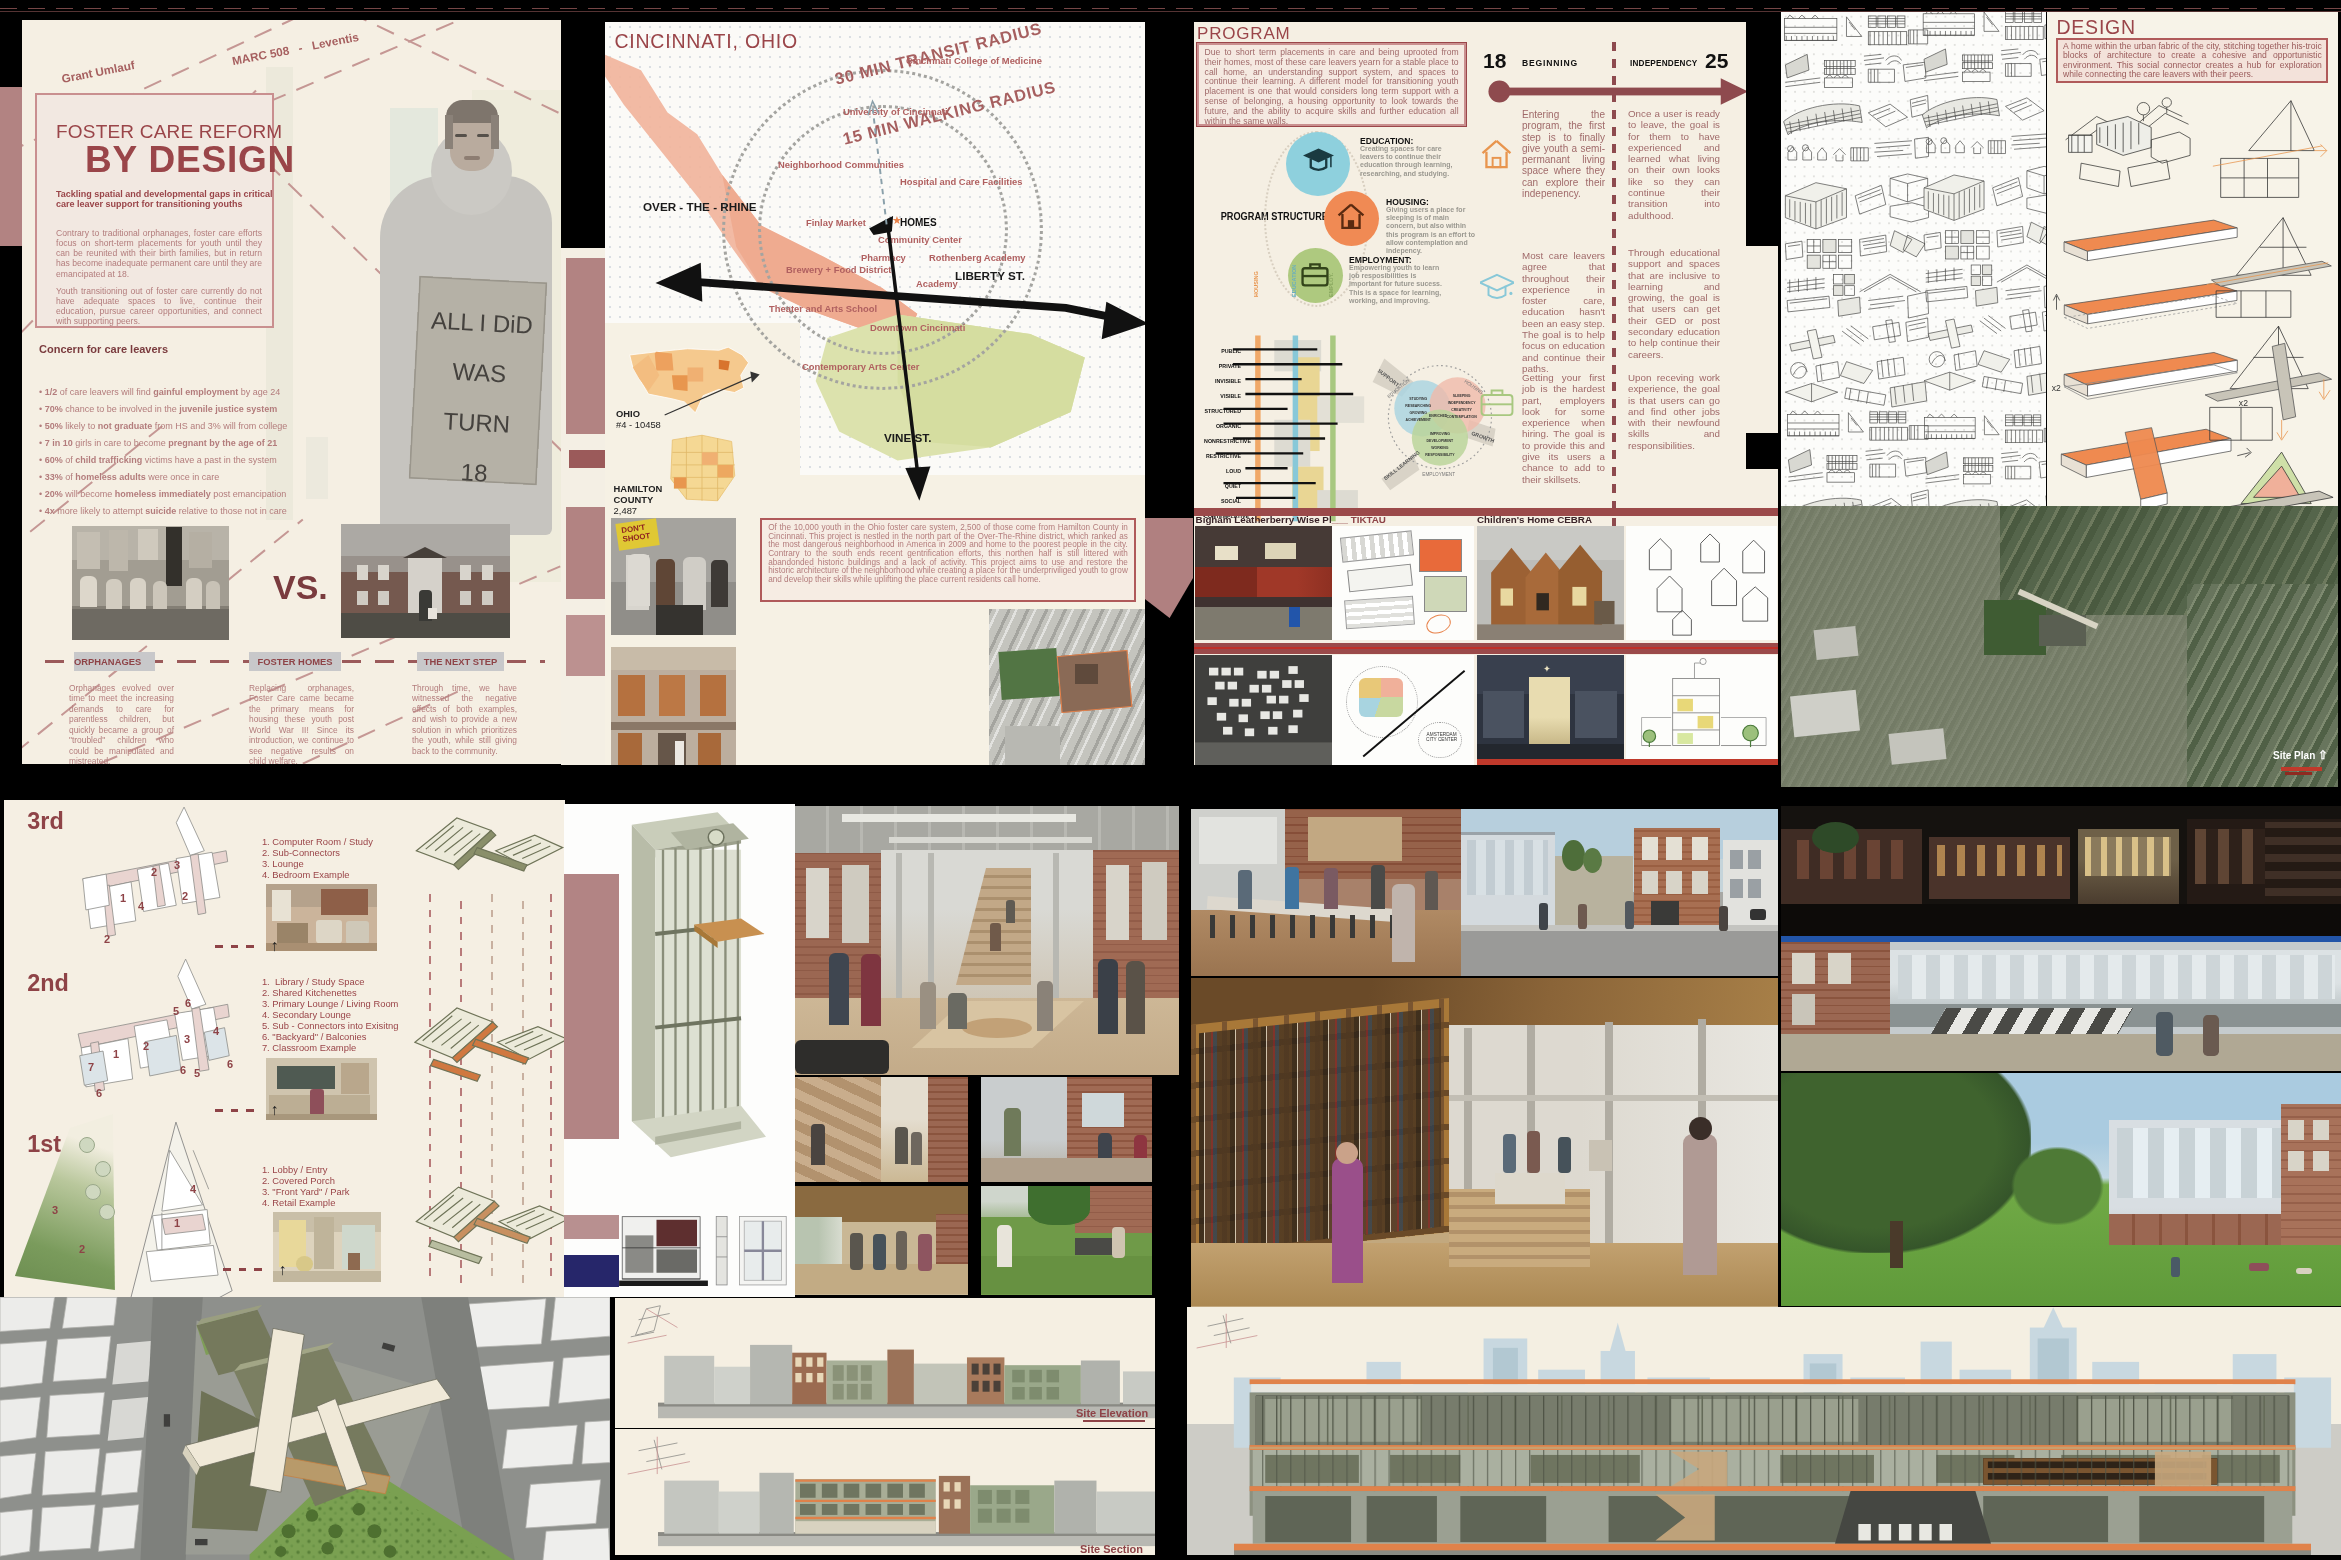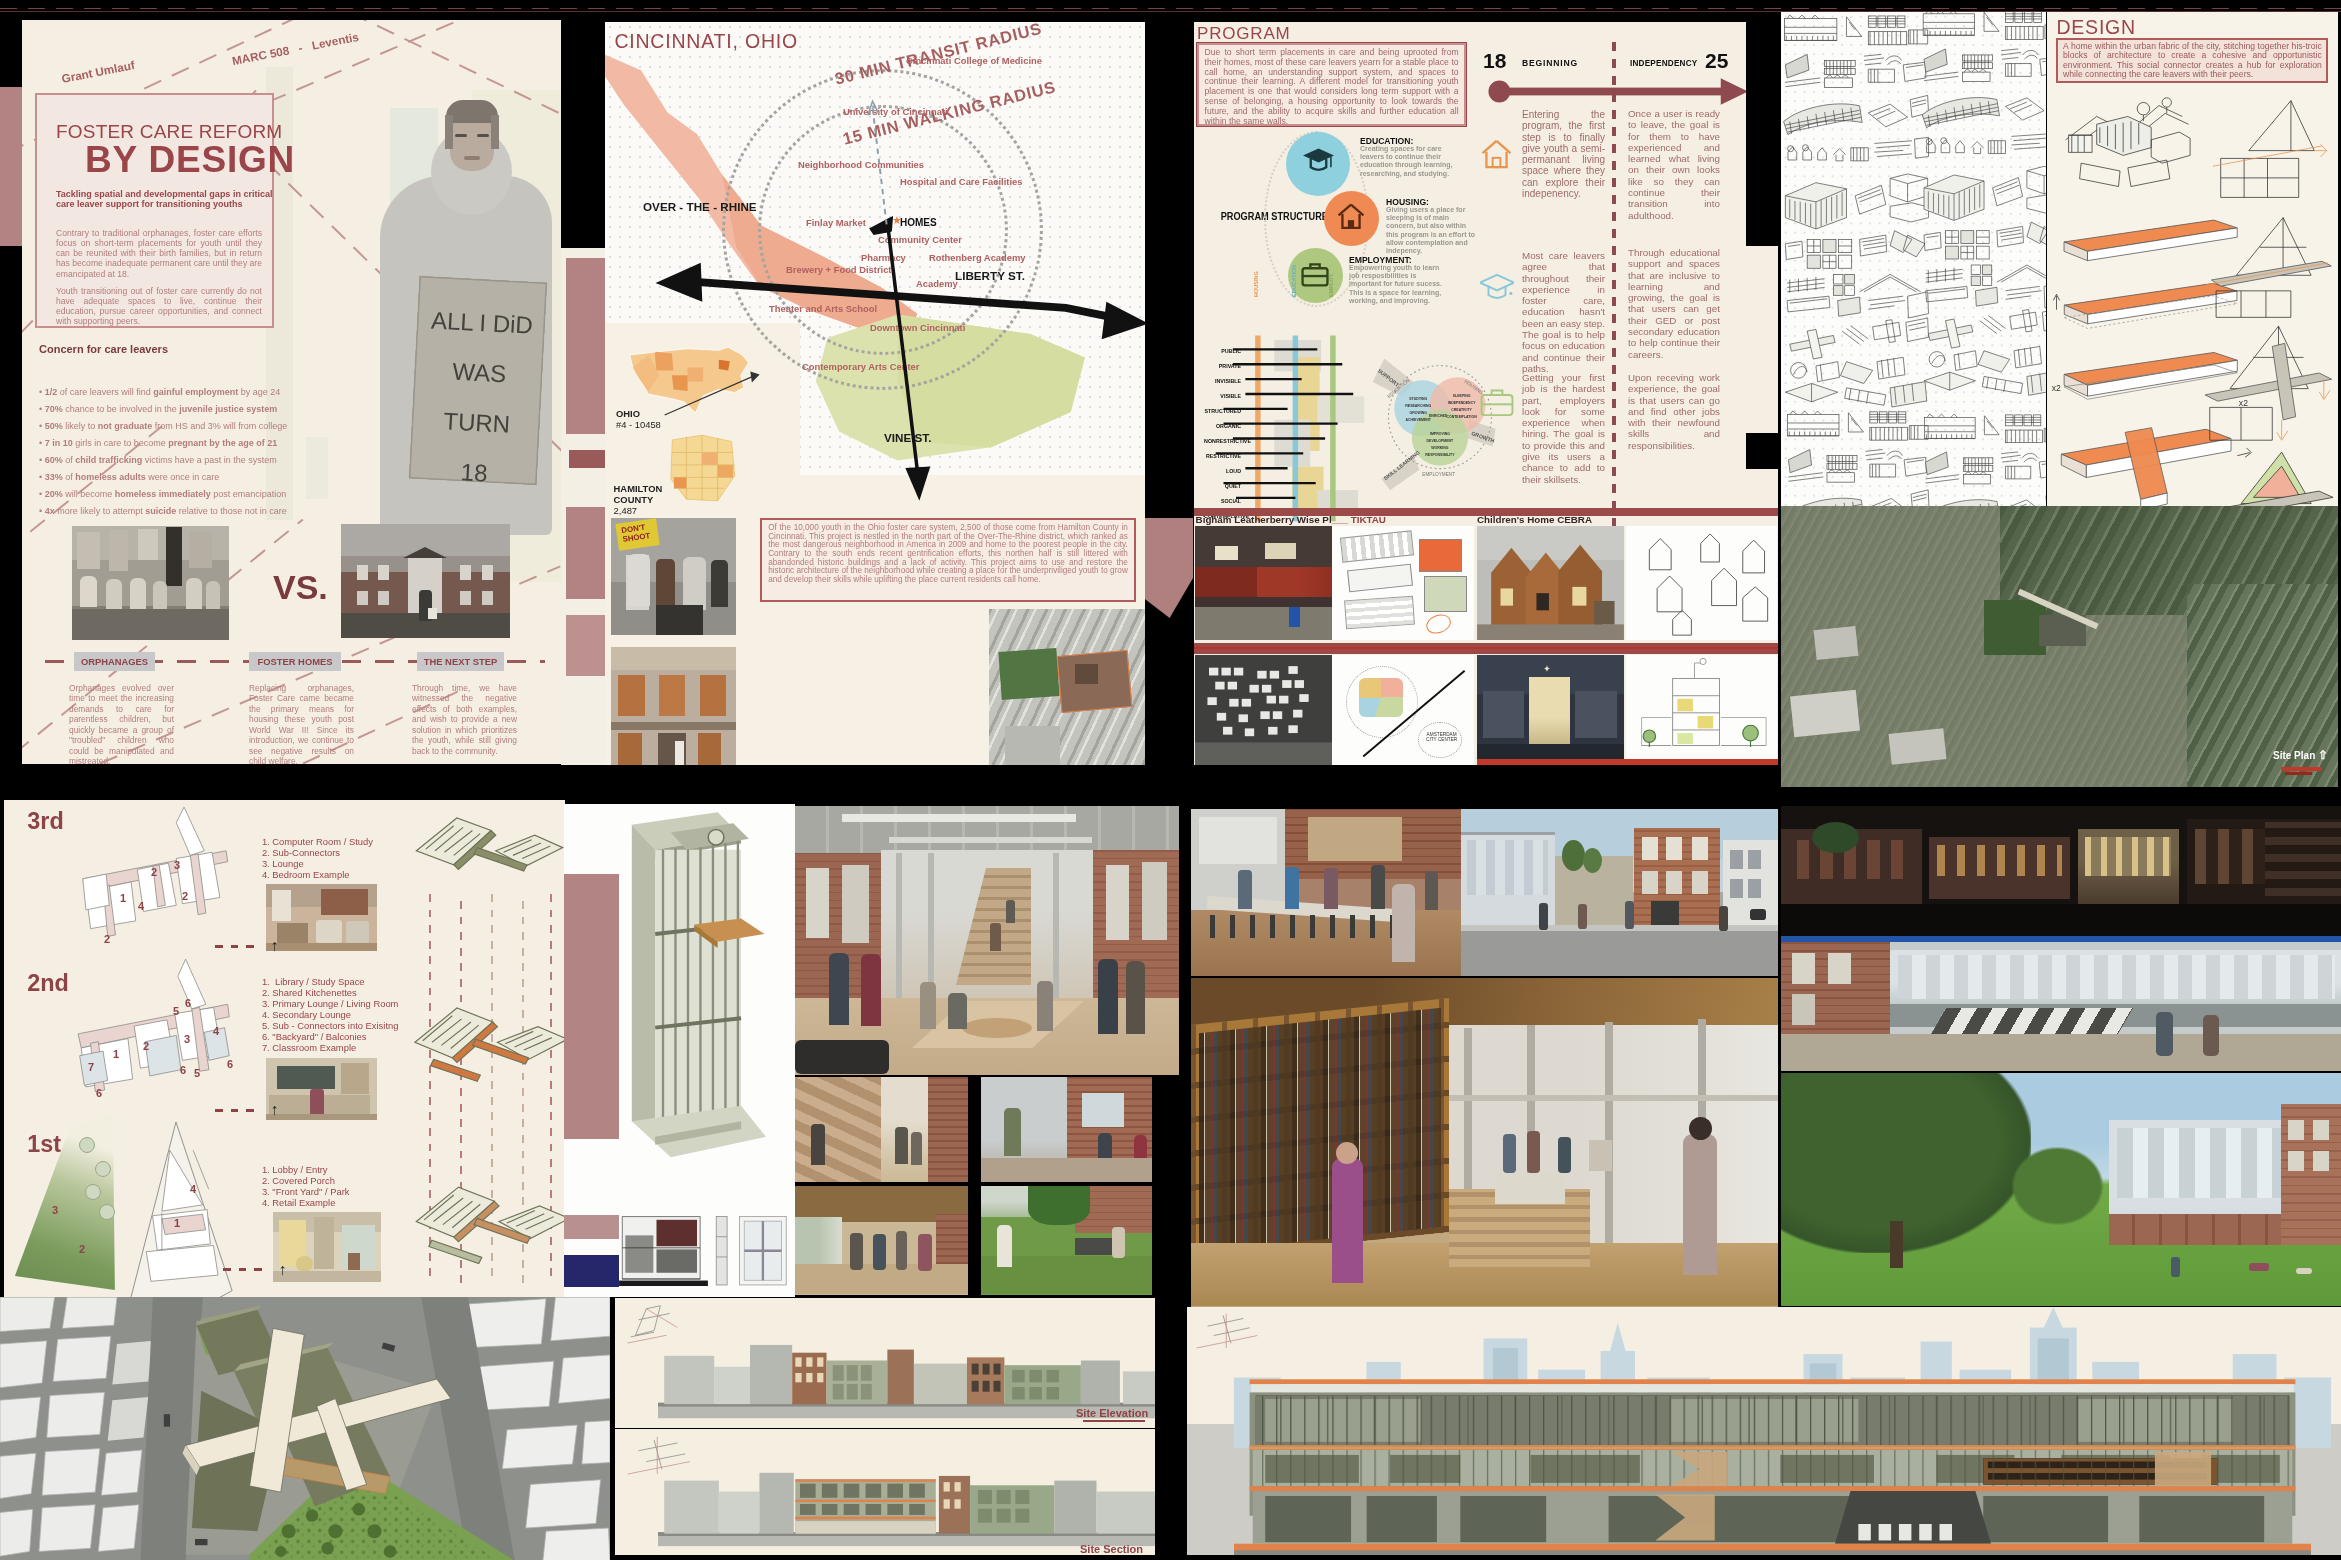--- a/index.html
+++ b/index.html
@@ -131,21 +131,21 @@
     <div class="a" style="left:15.6px;top:67px;width:11px;height:14px;background:#cfcbc3;"></div>
     <div class="a" style="left:37px;top:67px;width:11px;height:14px;background:#cfcbc3;"></div>
     <div class="a" style="left:119px;top:67px;width:11px;height:14px;background:#cfcbc3;"></div>
     <div class="a" style="left:141px;top:67px;width:11px;height:14px;background:#cfcbc3;"></div>
     <div class="a" style="left:78px;top:66px;width:12.5px;height:31px;background:#3a3a36;border-radius:3.9px 3.9px 0 0;"></div>
     <div class="a" style="left:87px;top:84px;width:9.4px;height:11px;background:#e8e4dc;"></div>
   </div>
 
   <div class="a" style="left:23.4px;top:640px;width:500px;height:3.1px;background:repeating-linear-gradient(90deg,#9b5a5a 0 19px,transparent 19px 33px);"></div>
 
-  <div class="a" style="left:52px;top:632px;width:81px;height:19px;background:#c8c8ca;color:#8e4347;font-weight:bold;font-size:9.4px;text-align:center;line-height:19px;">ORPHANAGES</div>
+  <div class="a" style="left:52px;top:632px;width:81px;height:19px;background:#c8c8ca;color:#8e4347;font-weight:bold;font-size:9.4px;line-height:19px;">ORPHANAGES</div>
 
   <div class="a" style="left:227px;top:632px;width:92px;height:19px;background:#c8c8ca;color:#8e4347;font-weight:bold;font-size:9.4px;text-align:center;line-height:19px;">FOSTER HOMES</div>
 
   <div class="a" style="left:395px;top:632px;width:87px;height:19px;background:#c8c8ca;color:#8e4347;font-weight:bold;font-size:9.4px;text-align:center;line-height:19px;">THE NEXT STEP</div>
 
   <div class="a rose just" style="left:47px;top:663px;width:105px;font-size:8.4px;line-height:10.5px;">Orphanages evolved over time to meet the increasing demands to care for parentless children, but quickly became a group of "troubled" children who could be manipulated and mistreated.</div>
 
   <div class="a rose just" style="left:227px;top:663px;width:105px;font-size:8.4px;line-height:10.5px;">Replacing orphanages, Foster Care came became the primary means for housing these youth post World War II! Since its introduction, we continue to see negative results on child welfare.</div>
 
   <div class="a rose just" style="left:390px;top:663px;width:105px;font-size:8.4px;line-height:10.5px;">Through time, we have witnessed the negative effects of both examples, and wish to provide a new solution in which prioritizes the youth, while still giving back to the community.</div>
@@ -172,21 +172,21 @@
 
   <div class="a" style="left:226px;top:14px;width:281px;font-size:16.4px;font-weight:bold;color:#a65f5f;transform:rotate(-14deg);letter-spacing:0.8px;">30  MIN TRANSIT RADIUS</div>
 
   <div class="a" style="left:234px;top:74px;width:281px;font-size:16.4px;font-weight:bold;color:#a65f5f;transform:rotate(-14deg);letter-spacing:0.8px;">15 MIN WALKING RADIUS</div>
 
   <div class="a" style="left:9.4px;top:7.8px;font-size:19.5px;letter-spacing:0.8px;color:#9a4549;">CINCINNATI, OHIO</div>
 
   <div class="a" style="left:38px;top:178px;font-size:11.7px;font-weight:bold;color:#1a1a1a;font-family:'Liberation Sans',sans-serif;">OVER - THE - RHINE</div>
   <div class="a" style="left:301px;top:33px;font-size:9.4px;font-weight:bold;color:#b06060;">Cincinnati College of Medicine</div>
   <div class="a" style="left:238px;top:84px;font-size:9.4px;font-weight:bold;color:#b06060;">University of Cincinnati</div>
-  <div class="a" style="left:173px;top:137px;font-size:9.4px;font-weight:bold;color:#b06060;margin-left:20px;">Neighborhood Communities</div>
+  <div class="a" style="left:173px;top:137px;font-size:9.4px;font-weight:bold;color:#b06060;">Neighborhood Communities</div>
   <div class="a" style="left:295px;top:154px;font-size:9.4px;font-weight:bold;color:#b06060;">Hospital and Care Facilities</div>
   <div class="a" style="left:201px;top:195px;font-size:9.4px;font-weight:bold;color:#b06060;">Finlay Market</div>
   <div class="a" style="left:273px;top:212px;font-size:9.4px;font-weight:bold;color:#b06060;">Community Center</div>
   <div class="a" style="left:256px;top:230px;font-size:9.4px;font-weight:bold;color:#b06060;">Pharmacy</div>
   <div class="a" style="left:324px;top:230px;font-size:9.4px;font-weight:bold;color:#b06060;">Rothenberg Academy</div>
   <div class="a" style="left:181px;top:242px;font-size:9.4px;font-weight:bold;color:#b06060;">Brewery + Food District</div>
   <div class="a" style="left:311px;top:256px;font-size:9.4px;font-weight:bold;color:#b06060;">Academy</div>
   <div class="a" style="left:350px;top:247px;font-size:11.7px;font-weight:bold;color:#1a1a1a;">LIBERTY ST.</div>
   <div class="a" style="left:164px;top:281px;font-size:9.4px;font-weight:bold;color:#b06060;">Theater and Arts School</div>
   <div class="a" style="left:265px;top:300px;font-size:9.4px;font-weight:bold;color:#b06060;">Downtown Cincinnati</div>

